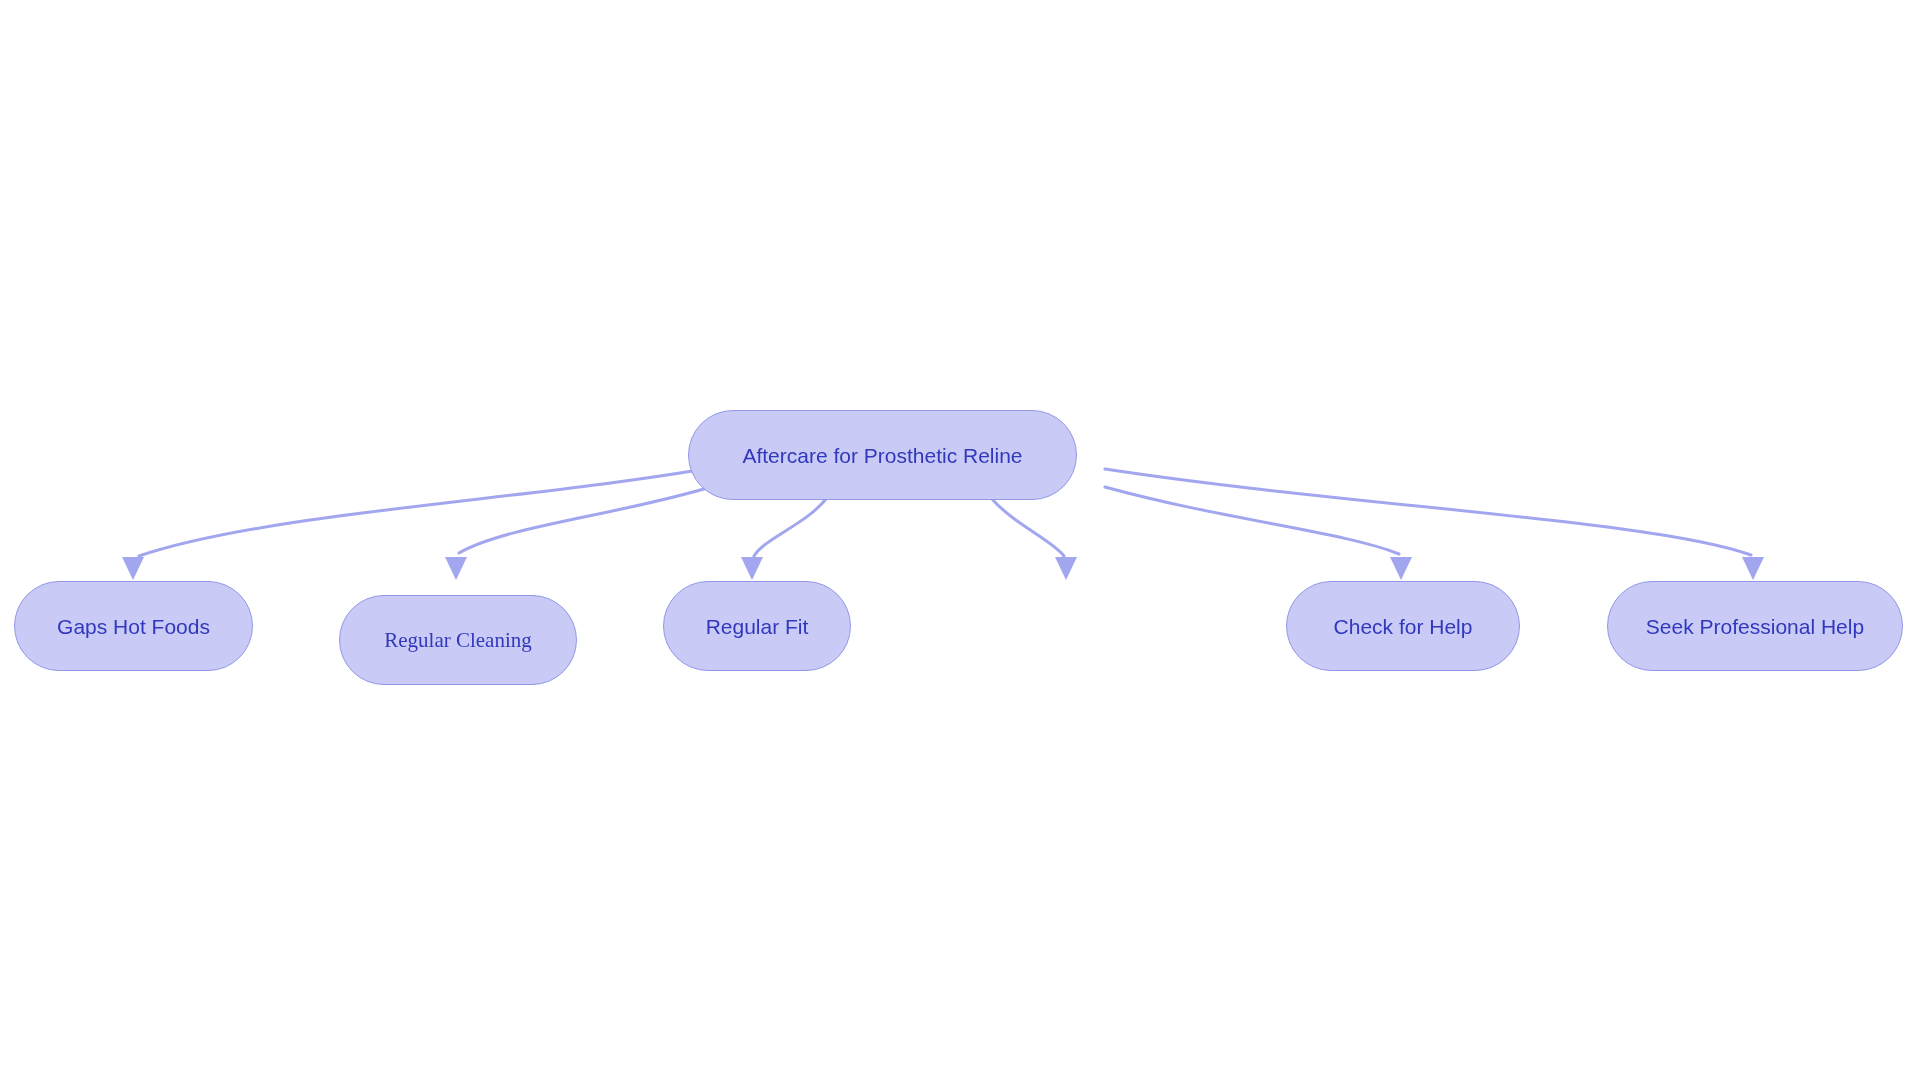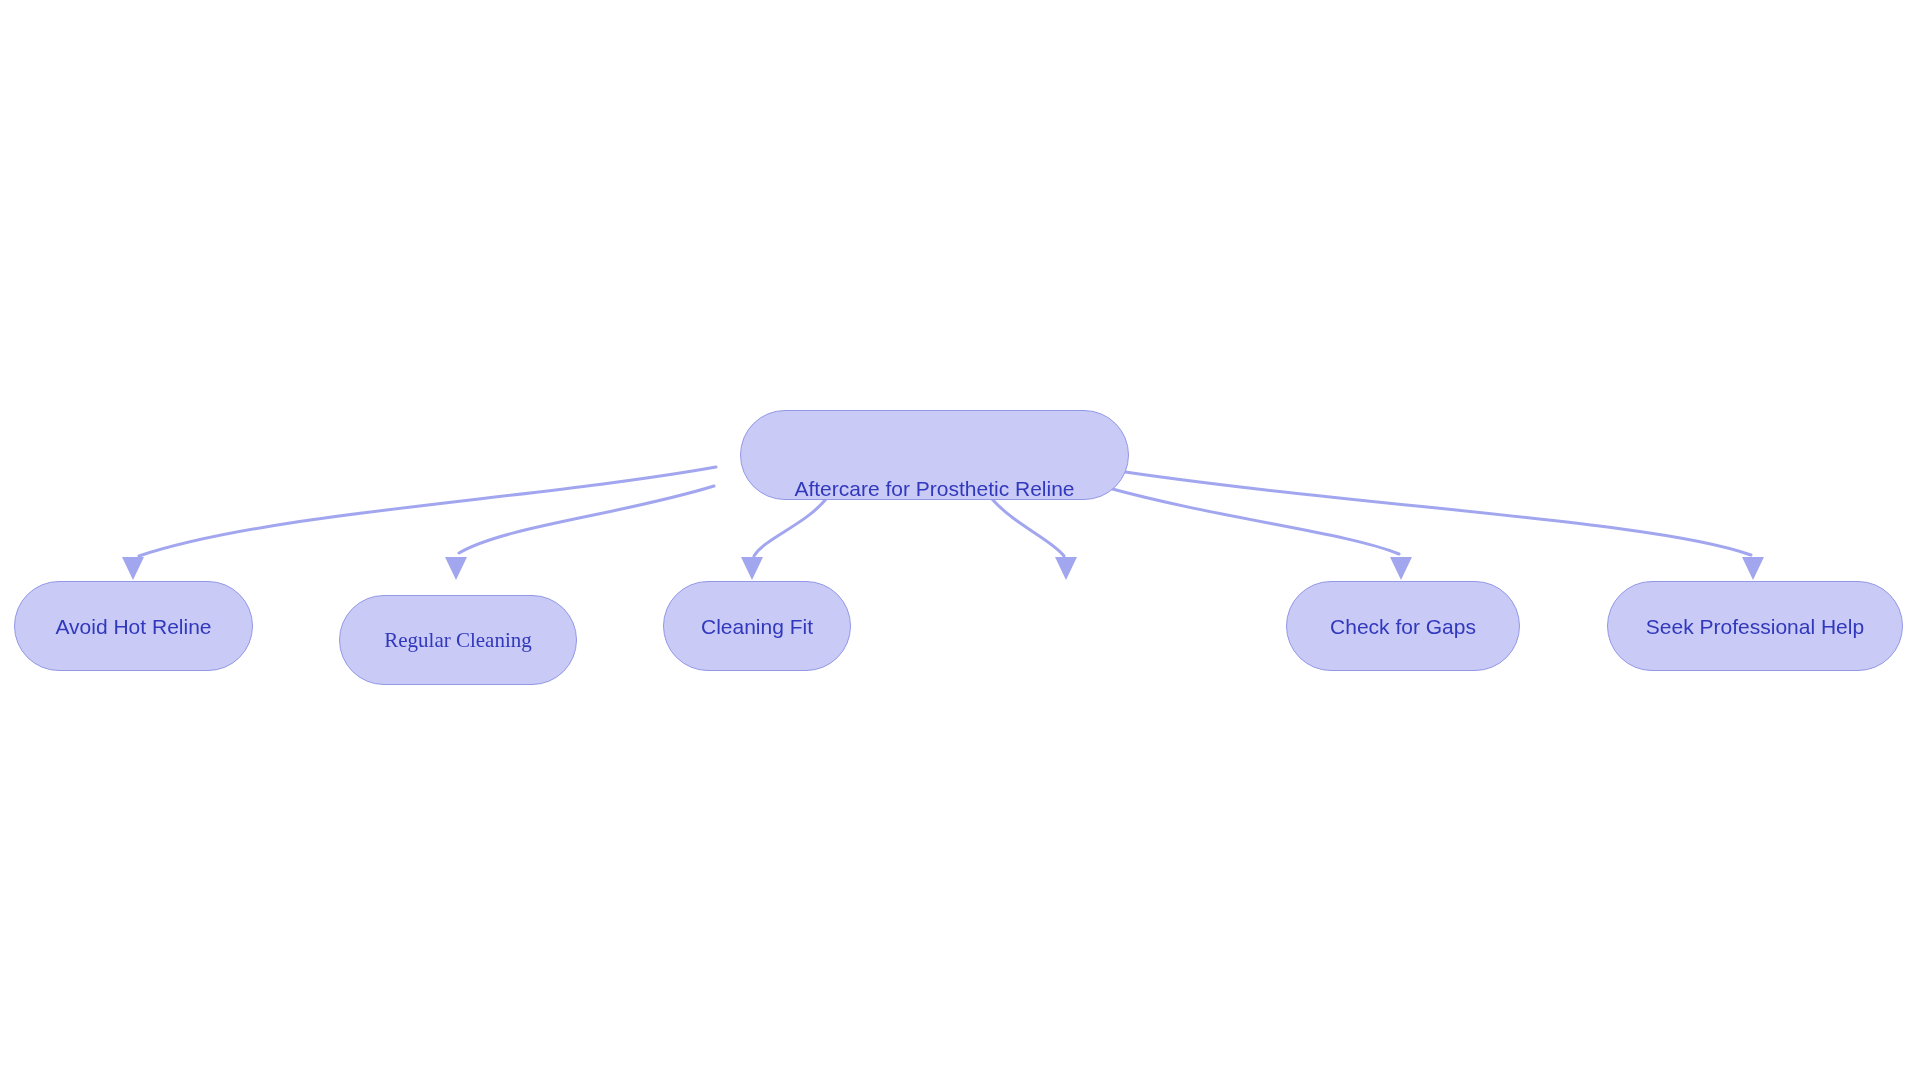--- a/index.html
+++ b/index.html
@@ -49,21 +49,21 @@
     border: 1.5px solid var(--node-border);
     color: var(--text);
     font-size: 21px;
     line-height: 1;
     display: flex;
     align-items: center;
     justify-content: center;
     text-align: center;
     white-space: nowrap;
   }
-  .node-root { left: 740px; top: 410px; width: 389px; align-items: flex-end; }
+  .node-root { left: 688px; top: 410px; width: 389px; }
   .node-1    { left: 14px;   top: 581px; width: 239px; }
   .node-2    { left: 339px;  top: 595px; width: 238px; font-family: Liberation Serif, serif; }
   .node-3    { left: 663px;  top: 581px; width: 188px; }
   .node-4    { left: 932px;  top: 581px; width: 283px; }
   .node-5    { left: 1286px; top: 581px; width: 234px; }
   .node-6    { left: 1607px; top: 581px; width: 296px; text-align: center; }
 </style>
 </head>
 <body>
 
@@ -94,33 +94,33 @@
       <path d="M 1105 469 C 1355 507, 1655 520, 1751 555"></path>
       <polygon points="1742,557 1764,557 1753,580"></polygon>
     </g>
   </svg>
 
   <div class="node node-root">
     <span>Aftercare for Prosthetic Reline</span>
   </div>
 
   <div class="node node-1">
-    <span>Avoid Hot Reline</span>
+    <span>Gaps Hot Foods</span>
   </div>
 
   <div class="node node-2">
     <span>Regular Cleaning</span>
   </div>
 
   <div class="node node-3">
-    <span>Cleaning Fit</span>
+    <span>Regular Fit</span>
   </div>
 
 
   <div class="node node-5">
-    <span>Check for Gaps</span>
+    <span>Check for Help</span>
   </div>
 
   <div class="node node-6">
     <span>Seek Professional Help</span>
   </div>
 
 </div>
 
 </body></html>

